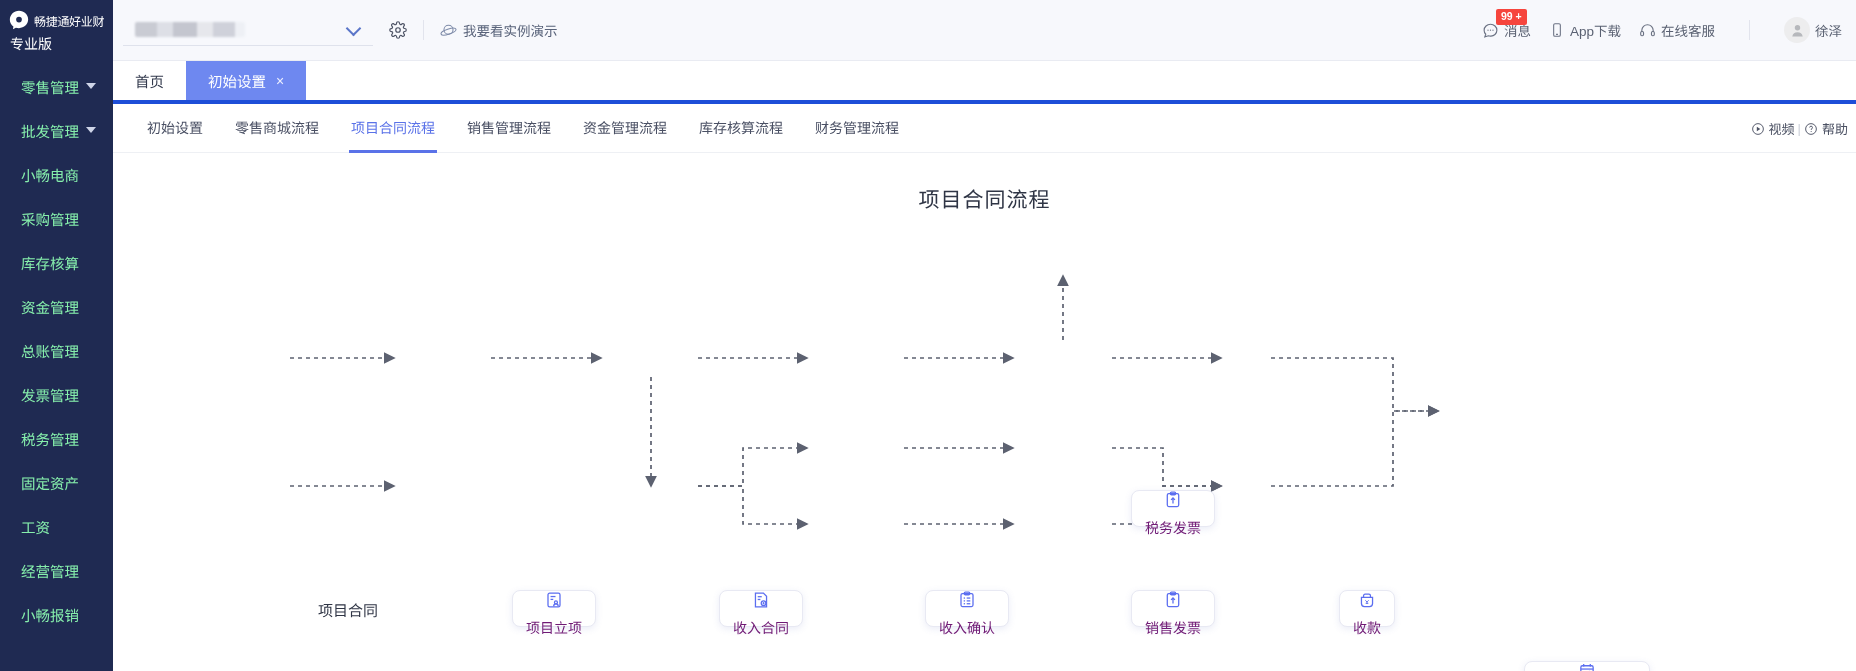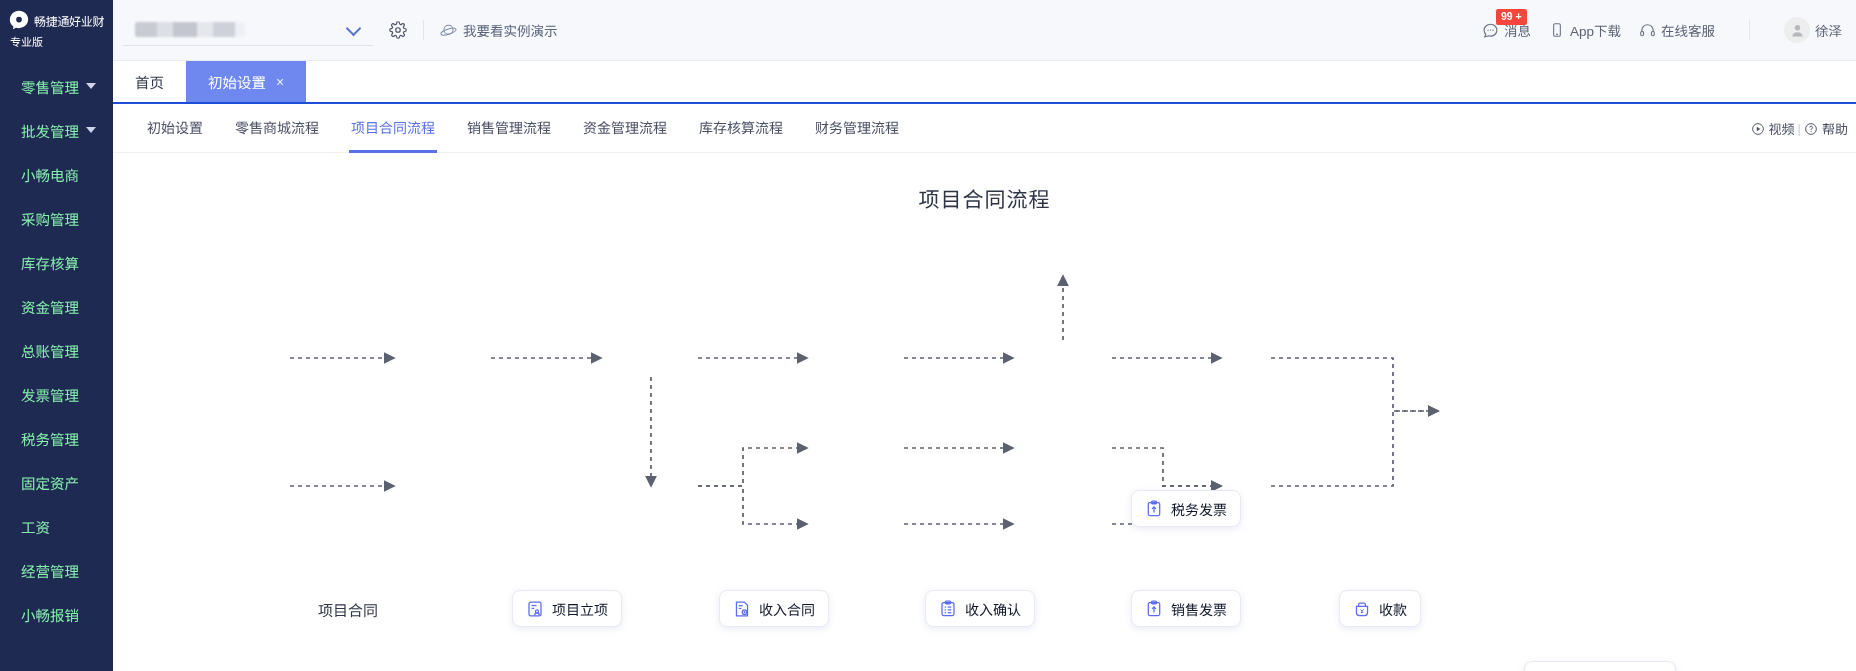--- a/index.html
+++ b/index.html
@@ -21,21 +21,21 @@
     overflow: hidden;
   }
   .brand {
     height: 61px;
     padding: 9px 0 0 8px;
     color: #ffffff;
   }
   .brand-row { display: flex; align-items: center; gap: 4px; }
   .brand-logo { width: 22px; height: 22px; flex: 0 0 22px; }
   .brand-name { font-size: 12px; letter-spacing: -0.3px; white-space: nowrap; color: #fff; }
-  .brand-sub { font-size: 11px; margin-top: 2px; padding-left: 2px; color: #fff; }
+  .brand-sub { font-size: 14px; margin-top: 2px; padding-left: 2px; color: #fff; }
 
   .menu { padding-top: 3px; }
   .menu-item {
     height: 44px;
     display: flex; align-items: center;
     padding-left: 21px;
     color: #86efac;
     font-size: 14.5px;
     cursor: pointer;
     white-space: nowrap;
@@ -96,21 +96,21 @@
   .avatar {
     width: 26px; height: 26px; border-radius: 50%;
     background: #ededee; display: flex; align-items: center; justify-content: center;
   }
   .user-name { color: #5a6172; font-size: 13.5px; }
 
   
   .tabstrip {
     height: 43px; background: #ffffff;
     display: flex; align-items: stretch;
-    border-bottom: 2px solid #1d4ed8;
+    border-bottom: 4px solid #1d4ed8;
   }
   .tab {
     display: flex; align-items: center; justify-content: center;
     padding: 0 22px; font-size: 14.5px; color: #333a4d; cursor: pointer;
     white-space: nowrap;
   }
   .tab.active { background: #6e88f0; color: #ffffff; }
   .tab-close { margin-left: 10px; font-size: 14px; color: #eef0ff; }
 
   
@@ -152,23 +152,24 @@
   .node {
     position: absolute;
     height: 37px;
     background: #ffffff;
     border: 1px solid #e8e9f3;
     border-radius: 8px;
     box-shadow: 0 2px 7px rgba(96,110,190,0.13);
     display: flex; align-items: center;
     padding: 0 13px;
     gap: 8px;
-    font-size: 14px; color: #0f172a;
+    font-size: 14px; color: #701a75;
     white-space: nowrap;
     cursor: pointer;
+    flex-direction: column;
   }
   .node .nicon { width: 18px; height: 18px; flex: 0 0 18px; display: block; }
   .lane-label {
     position: absolute; font-size: 15px; color: #2f3545; white-space: nowrap;
   }
   svg.wires { position: absolute; inset: 0; width: 100%; height: 100%; pointer-events: none; }
 </style>
 </head>
 <body>
 

